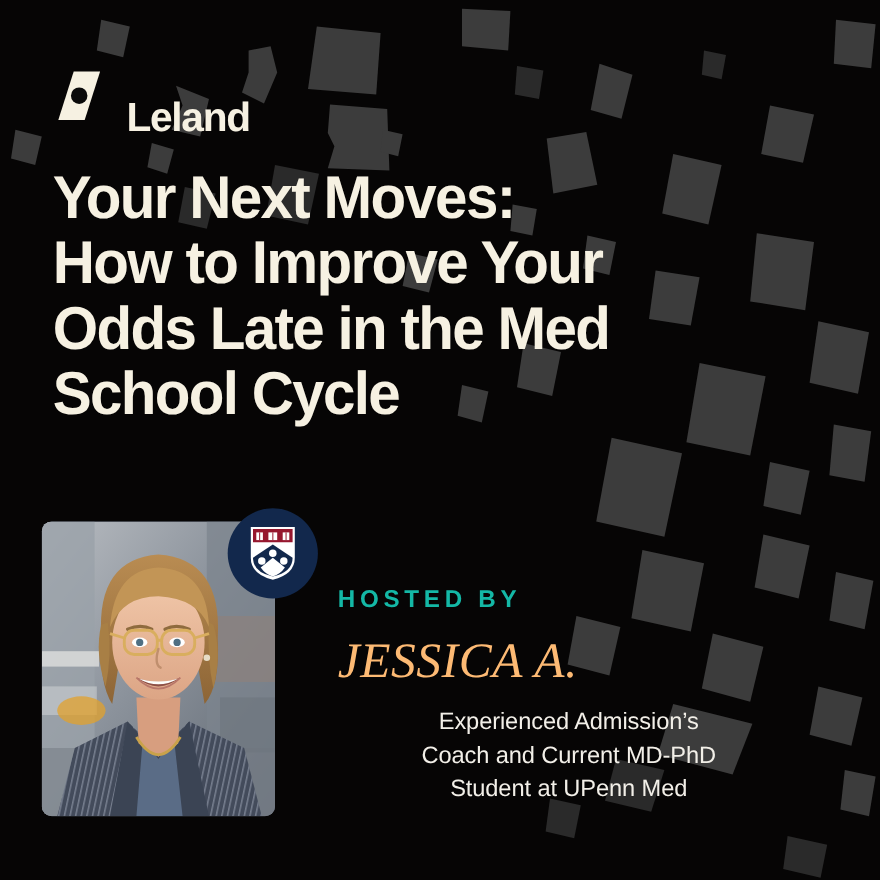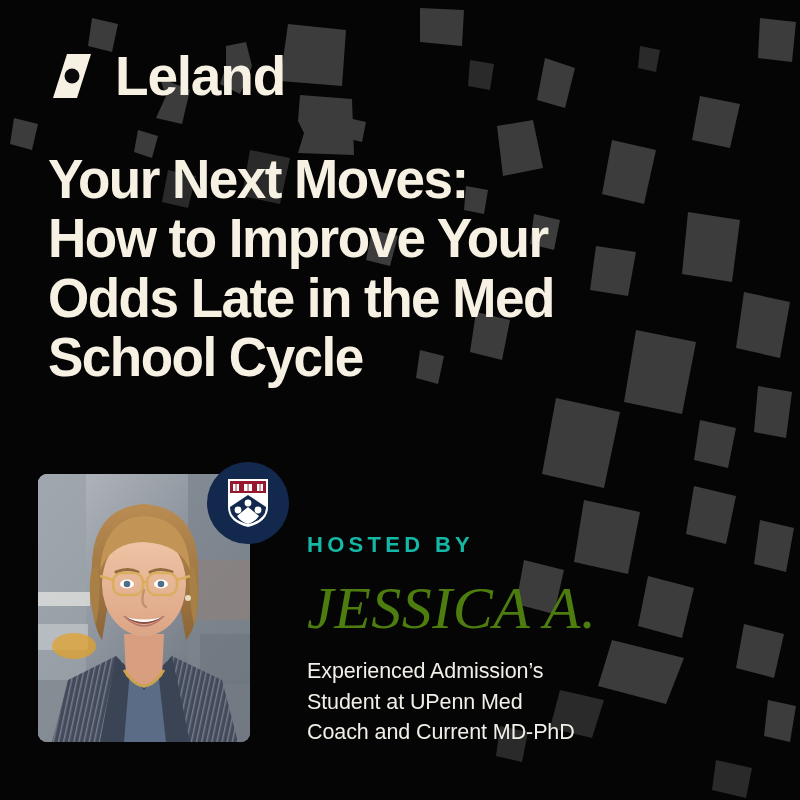--- a/index.html
+++ b/index.html
@@ -21,22 +21,22 @@
   .bg-texture { position:absolute; inset:0; pointer-events:none; }
   .bg-texture svg { display:block; width:800px; height:800px; }
 
   
   .brand {
     position:absolute; left:44px; top:48px;
     display:flex; align-items:center; gap:15px;
   }
   .brand-mark { width:56px; height:56px; flex:none; }
   .brand-name {
-    font-size:55px; font-weight:700; letter-spacing:-1.2px;
-    color:#F6F1E2; line-height:1; white-space:nowrap;
+    font-size:37px; font-weight:700; letter-spacing:-1.2px;
+    color:#F6F1E2; line-height:1; white-space:nowrap;margin-top:40px;
   }
 
   
   .headline {
     position:absolute; left:48px; top:150px; width:700px;
     color:#F6F1E2;
     font-size:55px;
     font-weight:700;
     line-height:1.08;
     letter-spacing:-1.6px;
@@ -67,28 +67,29 @@
 
   .host-text { position:absolute; left:307px; top:534px; width:420px; }
   .hosted-by {
     font-size:22px; font-weight:700; letter-spacing:4.3px;
     color:#14b8a6; line-height:1;
   }
   .host-name {
     margin-top:22px;
     font-family:"Liberation Serif", serif;
     font-style:italic; font-weight:400;
-    font-size:60px; letter-spacing:0.5px;
-    color:#4d7c0f; line-height:1;
+    font-size:45px; letter-spacing:0.5px;
+    color:#fdba74; line-height:1;
   }
   .host-desc {
     margin-top:18px;
     font-size:21.5px; font-weight:400;
     line-height:1.43; color:#F2EFE8;
     letter-spacing:-0.1px;
+    text-align:center;
   }
   .host-desc span { display:block; white-space:nowrap; }
 </style>
 </head>
 <body>
 
 <div class="poster">
 
   <div class="bg-texture">
     <svg viewBox="0 0 800 800" xmlns="http://www.w3.org/2000/svg">
@@ -260,18 +261,18 @@
       <circle cx="13" cy="33" r="3.4" fill="#FFFFFF"></circle>
       <circle cx="33" cy="33" r="3.4" fill="#FFFFFF"></circle>
     </svg>
   </div>
 
   <div class="host-text">
     <div class="hosted-by">HOSTED BY</div>
     <div class="host-name">JESSICA A.</div>
     <div class="host-desc">
       <span>Experienced Admission’s</span>
+      <span>Coach and Current MD-PhD</span>
       <span>Student at UPenn Med</span>
-      <span>Coach and Current MD-PhD</span>
     </div>
   </div>
 
 </div>
 
 </body></html>

